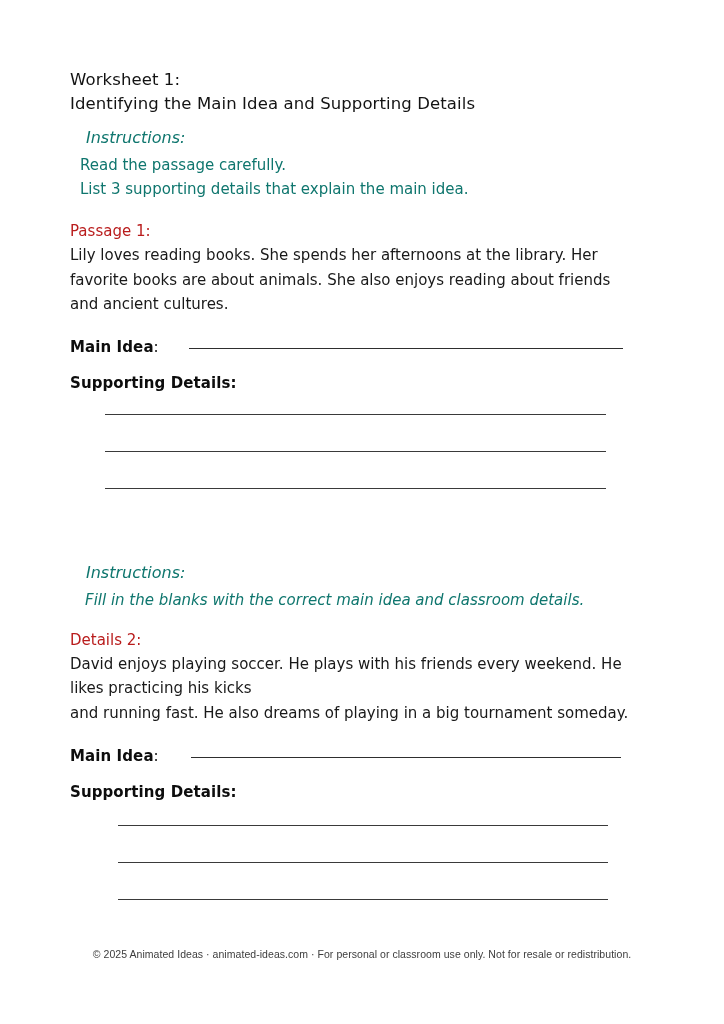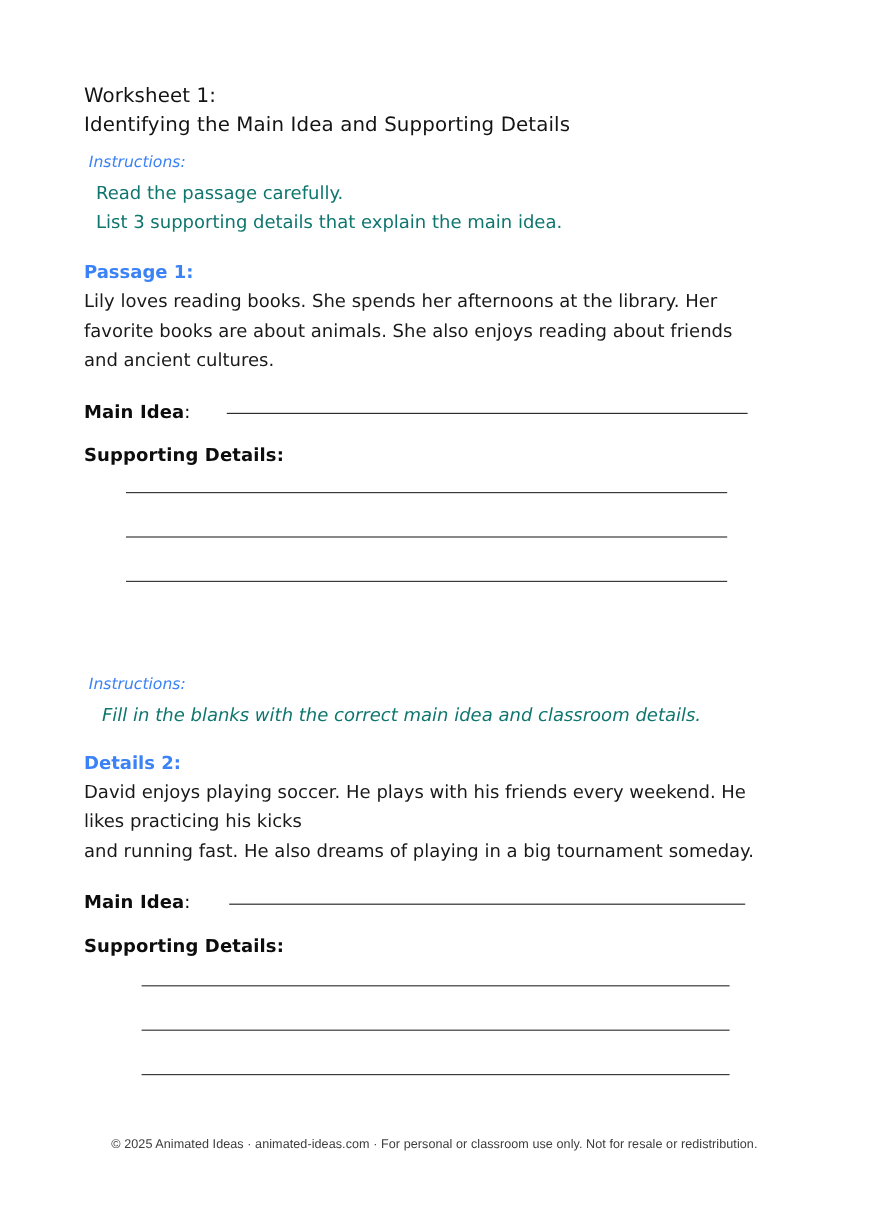--- a/index.html
+++ b/index.html
@@ -34,25 +34,25 @@
     line-height: 1.45;
     color: #131313;
     margin: 0;
     white-space: pre-line;
   }
   #worksheet-2 .ws-title {
     margin-left: 6px;
   }
 
   .instructions-label {
-    font-size: 13px;
+    font-size: 16px;
     font-style: italic;
     font-weight: 400;
-    color: #3b82f6;
-    margin: 12px 0 0 4px;
+    color: #0f766e;
+    margin: 12px 0 0 16px;
     line-height: 1.3;
   }
   #worksheet-2 .instructions-label {
     margin-top: 15px;
   }
 
   .instructions-list {
     list-style: none;
     margin: 4px 0 0 0;
     padding: 0 0 0 10px;
@@ -62,22 +62,22 @@
     line-height: 1.62;
     color: #0f766e;
   }
   .instructions-list.italic li {
     font-style: italic;
     padding-left: 5px;
   }
 
   .passage-label {
     font-size: 15px;
-    font-weight: 700;
-    color: #3b82f6;
+    font-weight: 400;
+    color: #b91c1c;
     margin: 20px 0 0 0;
     line-height: 1.4;
   }
   #worksheet-2 .passage-label {
     margin-top: 18px;
   }
   .passage-body {
     font-size: 15px;
     line-height: 1.62;
     color: #191919;

